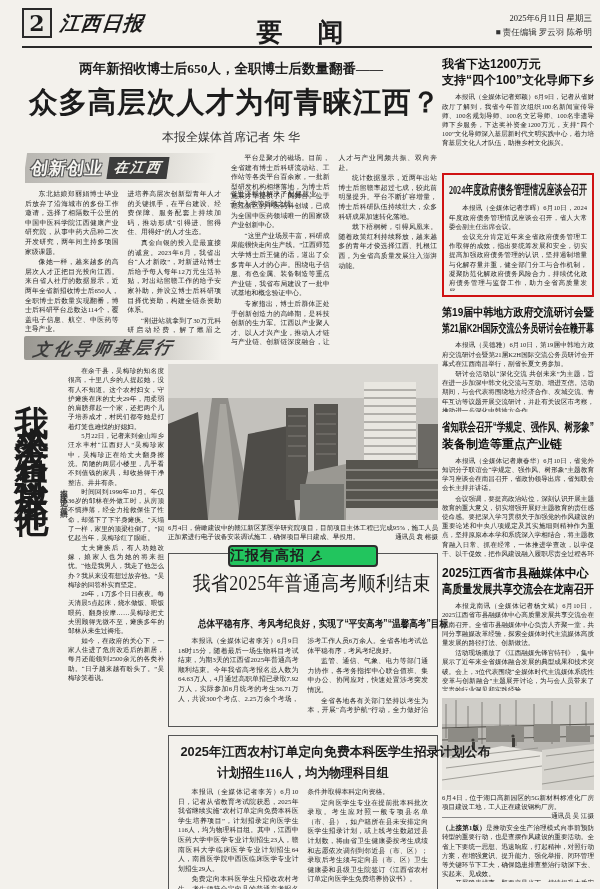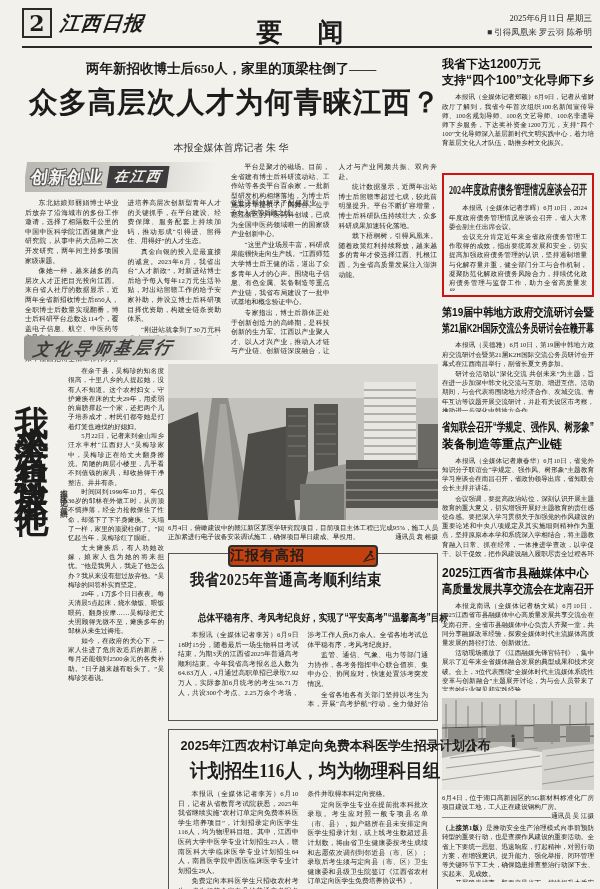--- a/index.html
+++ b/index.html
@@ -21,21 +21,21 @@
   .section-title { position:absolute; left:50%; top:9px; transform:translateX(-50%);
                    font-size:26px; font-weight:bold; letter-spacing:14px;
                    font-family:"Liberation Sans",sans-serif; }
   .hdr-right { position:absolute; right:0; top:6px; text-align:right; font-size:8.5px; line-height:1.6; }
   .hdr-right .editors { color:#333; }
   
   .lead { position:absolute; top:56px; left:25px; width:412px; height:276px; }
   .lead-kicker { text-align:center; font-size:13.5px; font-weight:bold; margin-top:4px; }
   .lead-headline { text-align:center; font-size:29px; font-weight:bold; letter-spacing:1px;
                    font-family:"Liberation Sans",sans-serif; margin-top:5px; white-space:nowrap; }
-  .lead-byline { text-align:center; font-size:10px; color:#333; margin-top:18px; }
+  .lead-byline { text-align:center; font-size:12px; color:#333; margin-top:6px; }
   .lead-body { display:flex; gap:10px; margin-top:7px; height:206px; overflow:hidden; }
   .lead-left { width:196px; }
   .lead-right { width:206px; }
   .banner-cxcy { width:190px; height:30px; margin-bottom:6px;
                  background:linear-gradient(90deg,#b9b7b2,#dddbd5 70%,#f3f1ec);
                  display:flex; align-items:center; gap:5px; padding-left:6px;
                  transform:skewX(-8deg); }
   .cxcy-1 { font-family:"Liberation Sans",sans-serif; font-weight:bold; font-size:17px;
             color:#f6f5f1; text-shadow:1px 1px 0 #555,-1px -1px 0 #555,1px -1px 0 #555,-1px 1px 0 #555;
             letter-spacing:1px; }
@@ -76,52 +76,52 @@
             font-family:"Liberation Serif",serif; }
   .vbyline { width:20px; writing-mode:vertical-rl; font-size:8px; color:#333;
              padding-top:118px; letter-spacing:2px; }
   .story-col { width:96px; overflow:hidden; padding-top:2px; }
   .story-col p { font-size:6.6px; line-height:9.3px; text-align:justify; text-indent:2em; }
   .feature-right { width:270px; margin-left:4px; }
   .feature-photo { width:270px; height:156px; display:block; }
   
   .gz-box { border:1.5px solid #555; margin-top:8px; padding:5px 9px 6px; background:#f3f1ec; }
   .gz-banner { width:150px; height:22px; margin:-14px auto 2px; border:2px solid #2e2e2e;
-               background:#c2410c; display:flex; align-items:center; justify-content:space-between;
+               background:#22c55e; display:flex; align-items:center; justify-content:flex-start;
                gap:4px; border-radius:4px; position:relative; }
   .gz-banner span { font-family:"Liberation Sans",sans-serif; font-weight:bold; font-size:14px;
                     letter-spacing:1px; color:#1e1e1e; }
-  .gz-h1 { font-size:16px; font-weight:bold; margin-top:3px; letter-spacing:0.5px; }
+  .gz-h1 { text-align:center; font-size:20px; font-weight:normal; margin-top:3px; letter-spacing:0.5px; }
   .gz-sub { text-align:center; font-family:"Liberation Sans",sans-serif; font-weight:bold;
             font-size:10px; margin-top:20px; }
   .gz-body { margin-top:5px; height:84px; overflow:hidden; }
   .gz-kicker { text-align:center; font-family:"Liberation Sans",sans-serif; font-weight:bold;
                font-size:13px; margin-top:2px; }
-  .gz-h2 { text-align:center; font-size:19px; font-weight:bold; margin-top:3px; }
+  .gz-h2 { text-align:center; font-size:13px; font-weight:bold; margin-top:3px; }
   .gz-body2 { margin-top:5px; height:116px; overflow:hidden; }
 </style>
 </head>
 <body>
 
 <div class="page">
 
   <div class="header">
     <div class="hdr-left">
       <div class="pagenum">2</div>
       <div class="masthead">江西日报</div>
     </div>
     <div class="section-title">要  闻</div>
     <div class="hdr-right">
       <div>2025年6月11日 星期三</div>
-      <div class="editors">■ 引得凤凰来 罗云羽 陈希明</div>
+      <div class="editors">■ 责任编辑 罗云羽 陈希明</div>
     </div>
   </div>
 
   <div class="lead">
-    <div class="lead-kicker">两年新招收博士后650人，家里的顶梁柱倒了——</div>
+    <div class="lead-kicker">两年新招收博士后650人，全职博士后数量翻番——</div>
     <div class="lead-headline"><span class="shrinkfit-c" style="transform: scaleX(0.980952);">众多高层次人才为何青睐江西？</span></div>
     <div class="lead-byline">本报全媒体首席记者 朱 华</div>
     <div class="lead-body">
       <div class="lead-left">
         <div class="banner-cxcy">
           <span class="cxcy-1">创新创业</span>
           <span class="cxcy-2">在江西</span>
         </div>
         <div class="cols2 bodytext">
             <p>东北姑娘郑丽娟博士毕业后放弃了沿海城市的多份工作邀请，选择了相隔数千公里的中国中医科学院江西健康产业研究院，从事中药大品种二次开发研究，两年间主持多项国家级课题。</p>

